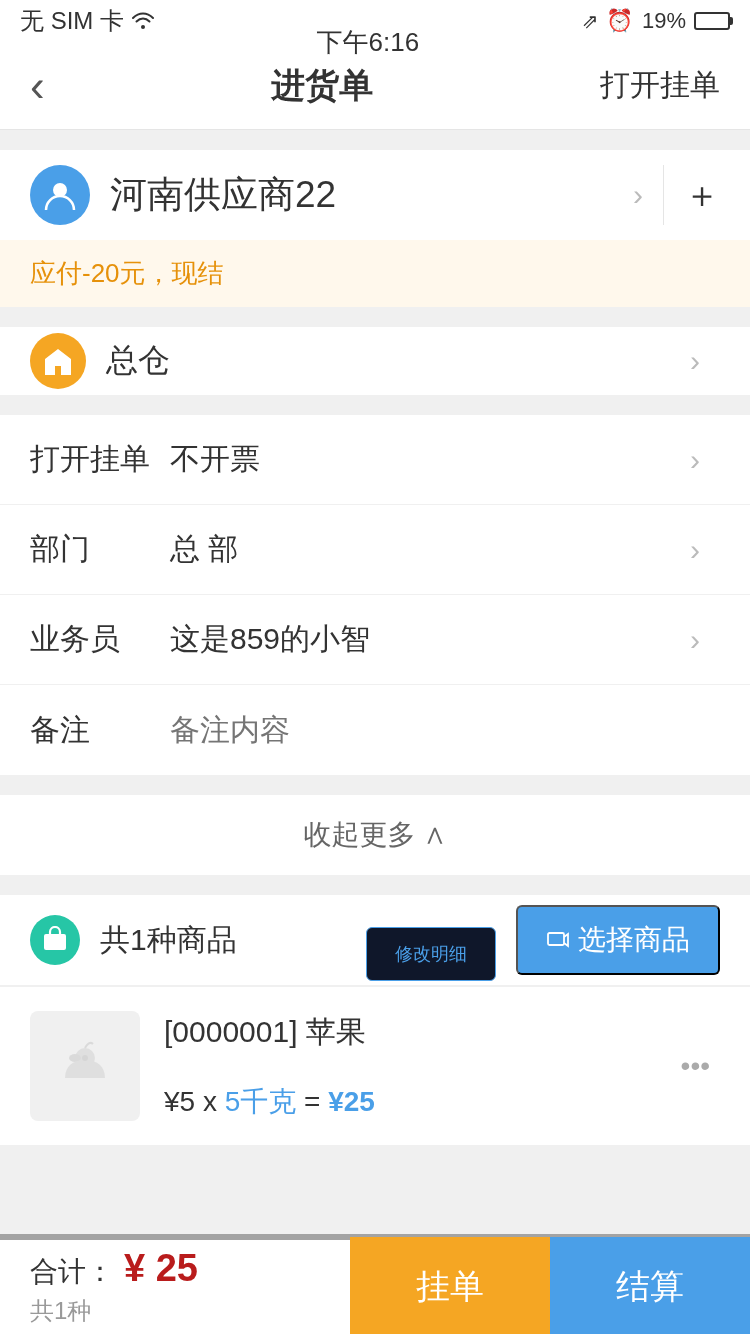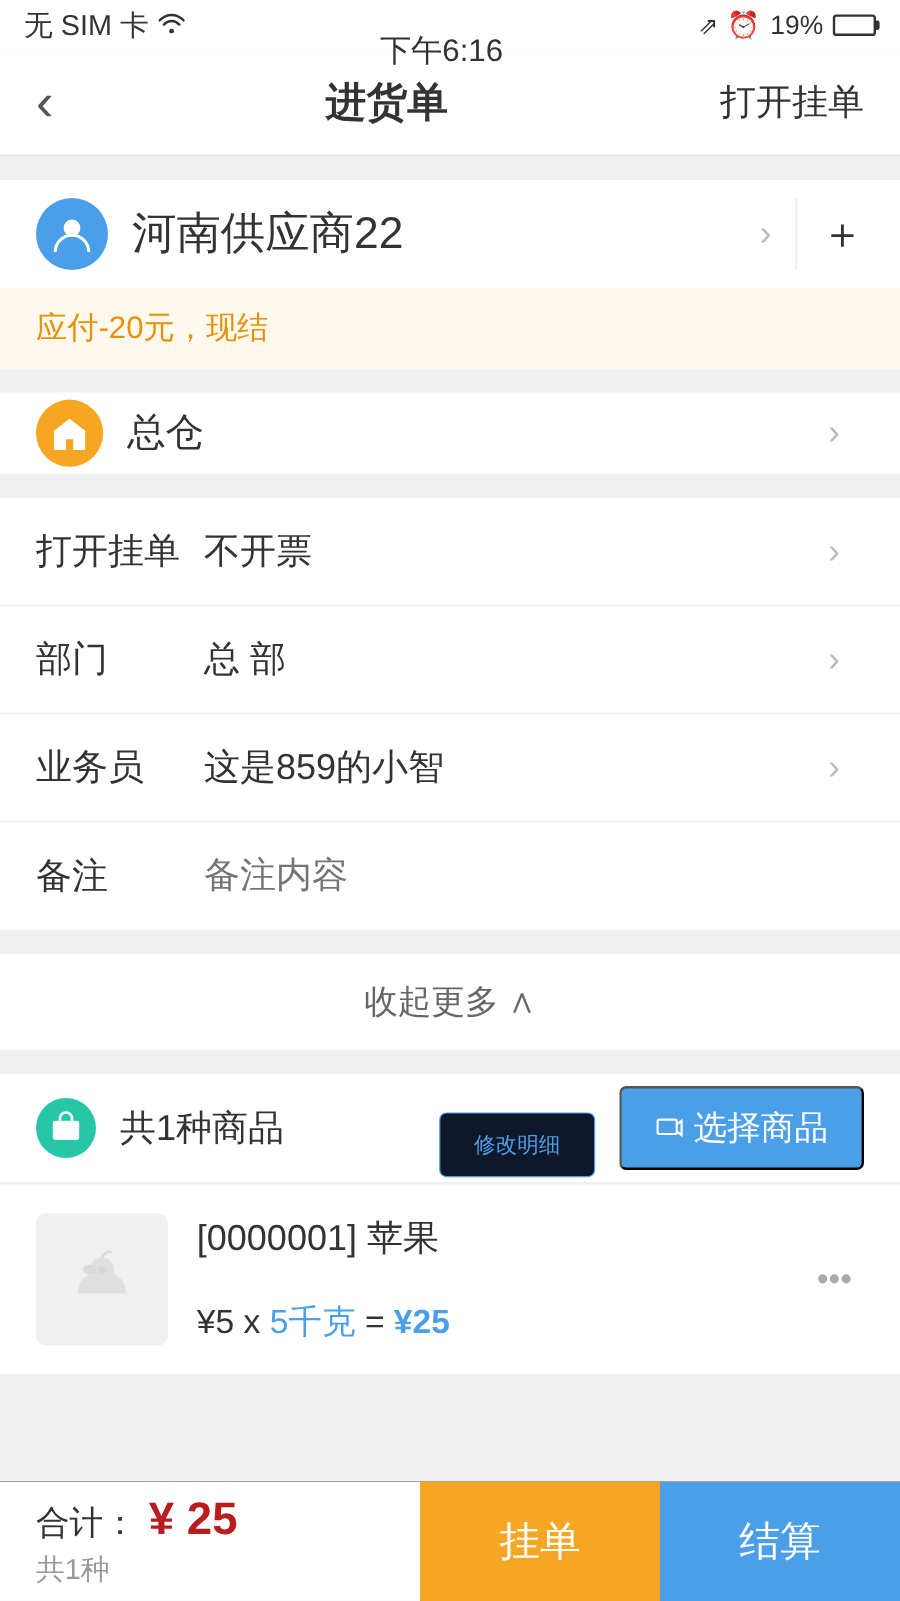--- a/index.html
+++ b/index.html
@@ -256,21 +256,21 @@
     
     .bottom-bar {
       position: fixed;
       bottom: 0;
       left: 0;
       width: 750px;
       height: 100px;
       display: flex;
       align-items: center;
       background: #fff;
-      border-top: 1px solid #a3a3a3;
+      border-top: 6px solid #a3a3a3;
     }
     .total-area {
       flex: 1;
       padding: 0 30px;
     }
     .total-line {
       display: flex; align-items: baseline; gap: 10px;
     }
     .total-label { font-size: 28px; color: #333; }
     .total-amount { font-size: 38px; font-weight: 700; color: #b91c1c; }

